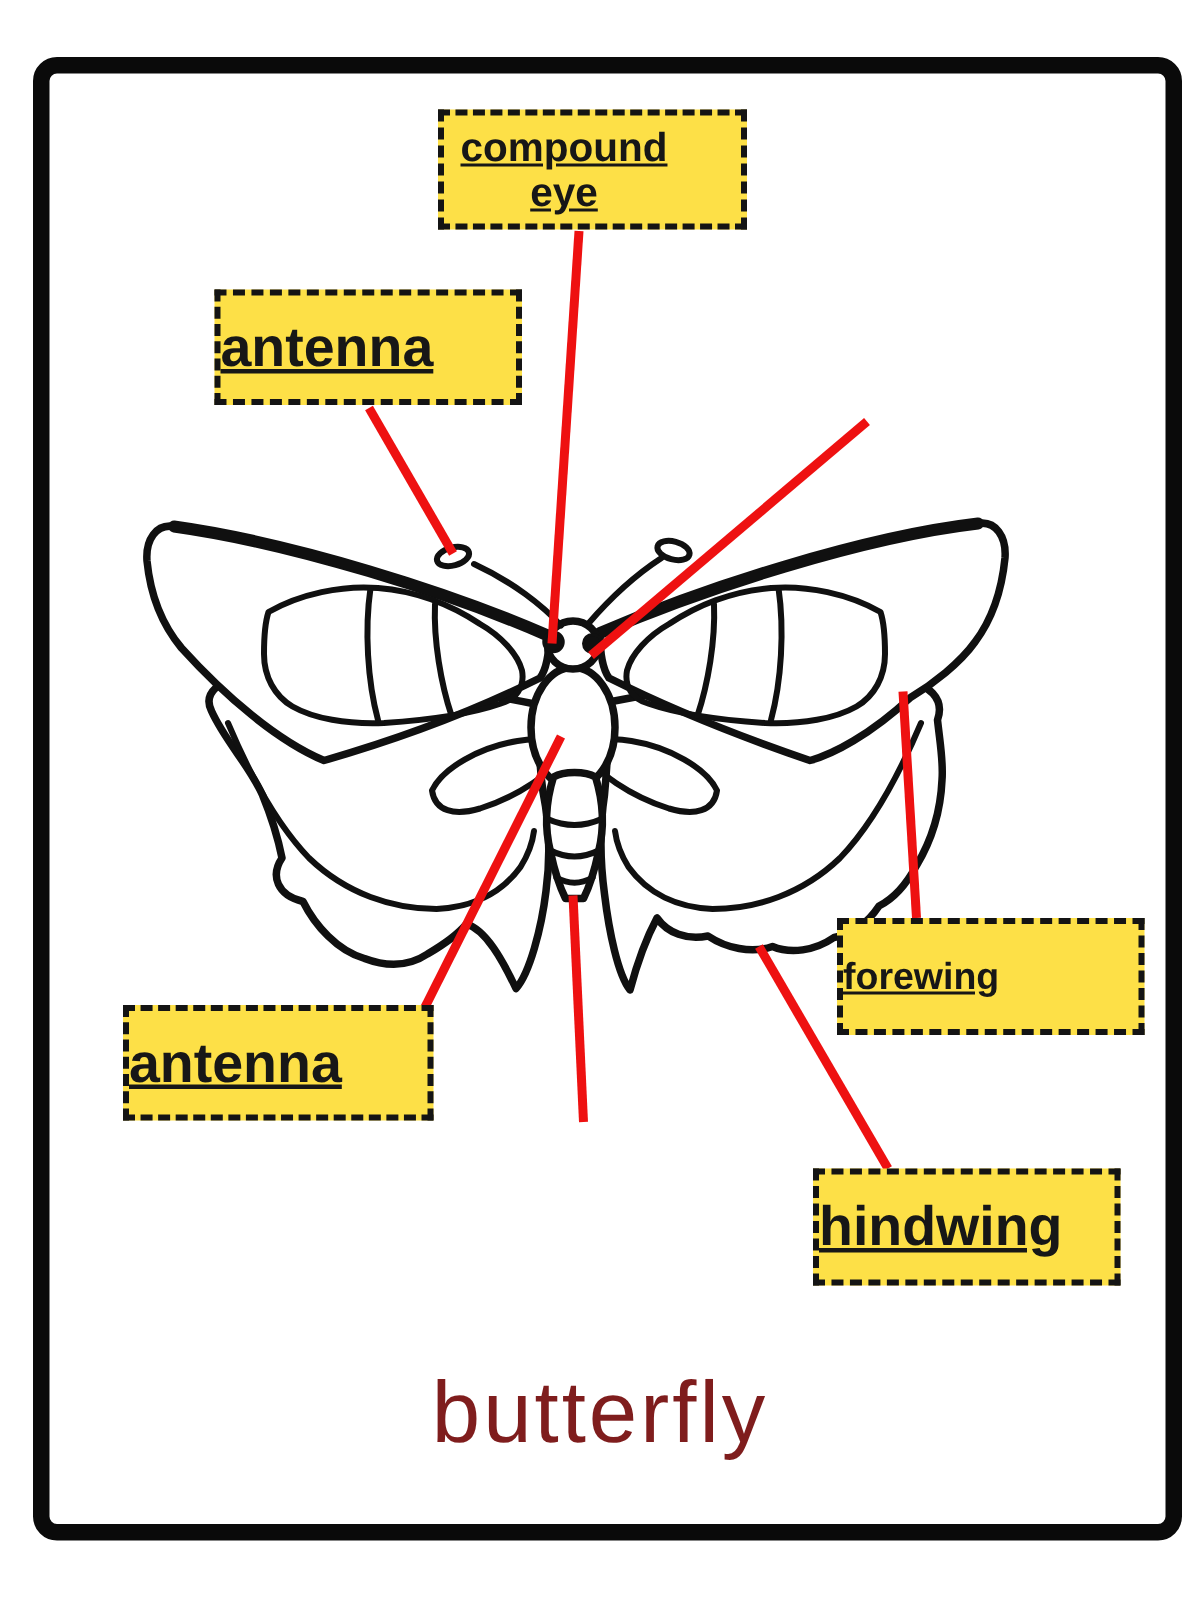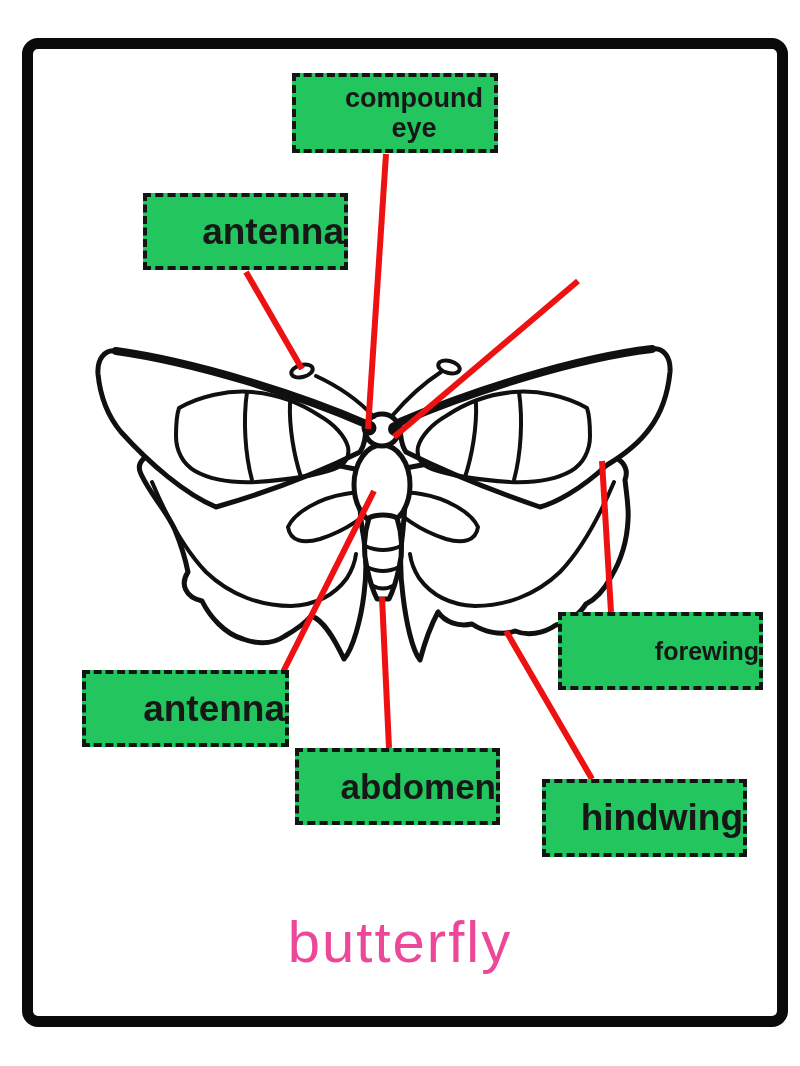--- a/index.html
+++ b/index.html
@@ -1,34 +1,34 @@
 <!DOCTYPE html>
 <html><head>
 <meta charset="utf-8">
 <style>
   html,body{margin:0;padding:0;background:#ffffff;}
   .page{position:relative;width:800px;height:1066px;background:#ffffff;overflow:hidden;
         font-family:"Liberation Sans",sans-serif;}
   .frame{position:absolute;left:22px;top:38px;width:766px;height:989px;box-sizing:border-box;
          border:11px solid #0a0a0a;border-radius:16px;z-index:0;}
   .diagram-svg{position:absolute;left:0;top:0;width:800px;height:1066px;z-index:1;}
-  .callout{position:absolute;box-sizing:border-box;border:4px dashed #141414;background:#22c55e;
-           display:flex;align-items:center;justify-content:flex-end;z-index:3;
-           font-weight:bold;color:#171717;}
+  .callout{position:absolute;box-sizing:border-box;border:4px dashed #141414;background:#fde047;
+           display:flex;align-items:center;justify-content:flex-start;z-index:3;
+           font-weight:bold;color:#171717;text-decoration:underline;}
   .callout span{display:block;text-align:center;line-height:1.12;}
   .co-compound-eye{left:292px;top:73px;width:206px;height:80px;font-size:27px;}
   .co-compound-eye span{width:160px;}
   .co-antenna {left:143px;top:193px;width:205px;height:77px;font-size:37px;}
   .co-head    {left:497px;top:201px;width:206px;height:78px;font-size:37px;}
   .co-thorax  {left:82px; top:670px;width:207px;height:77px;font-size:37px;}
   .co-abdomen {left:295px;top:748px;width:205px;height:77px;font-size:35px;}
   .co-forewing{left:558px;top:612px;width:205px;height:78px;font-size:25px;}
   .co-hindwing{left:542px;top:779px;width:205px;height:78px;font-size:37px;}
   .title{position:absolute;left:0;width:800px;top:908px;text-align:center;z-index:2;
-         font-size:58px;letter-spacing:2px;font-weight:400;color:#ec4899;}
+         font-size:58px;letter-spacing:2px;font-weight:400;color:#7f1d1d;}
 </style>
 </head>
 <body>
 
 <div class="page">
 
   <div class="frame"></div>
 
   <svg class="diagram-svg" viewBox="0 0 800 1066">
     <g stroke="#101010" fill="none" stroke-linecap="round" stroke-linejoin="round">
@@ -101,23 +101,20 @@
 
   <div class="callout co-compound-eye">
     <span>compound eye</span>
   </div>
   <div class="callout co-antenna">
     <span>antenna</span>
   </div>
   <div class="callout co-thorax">
     <span>antenna</span>
   </div>
-  <div class="callout co-abdomen">
-    <span>abdomen</span>
-  </div>
   <div class="callout co-forewing">
     <span>forewing</span>
   </div>
   <div class="callout co-hindwing">
     <span>hindwing</span>
   </div>
 
   <div class="title">butterfly</div>
 
 </div>

